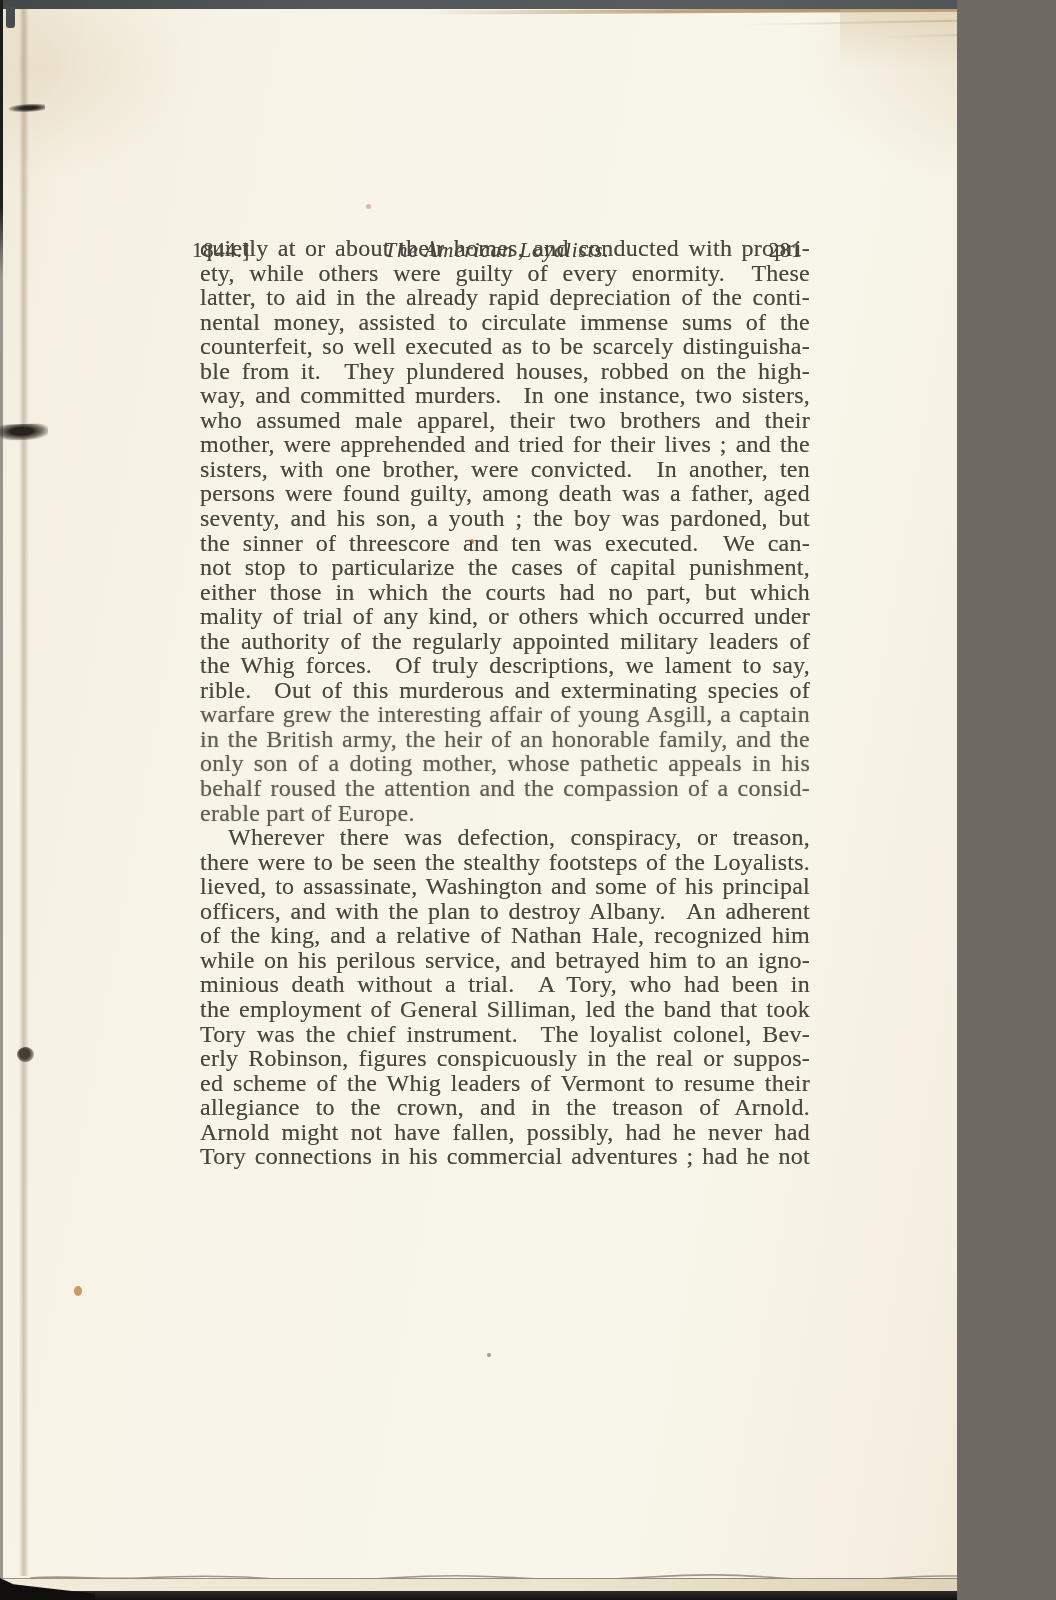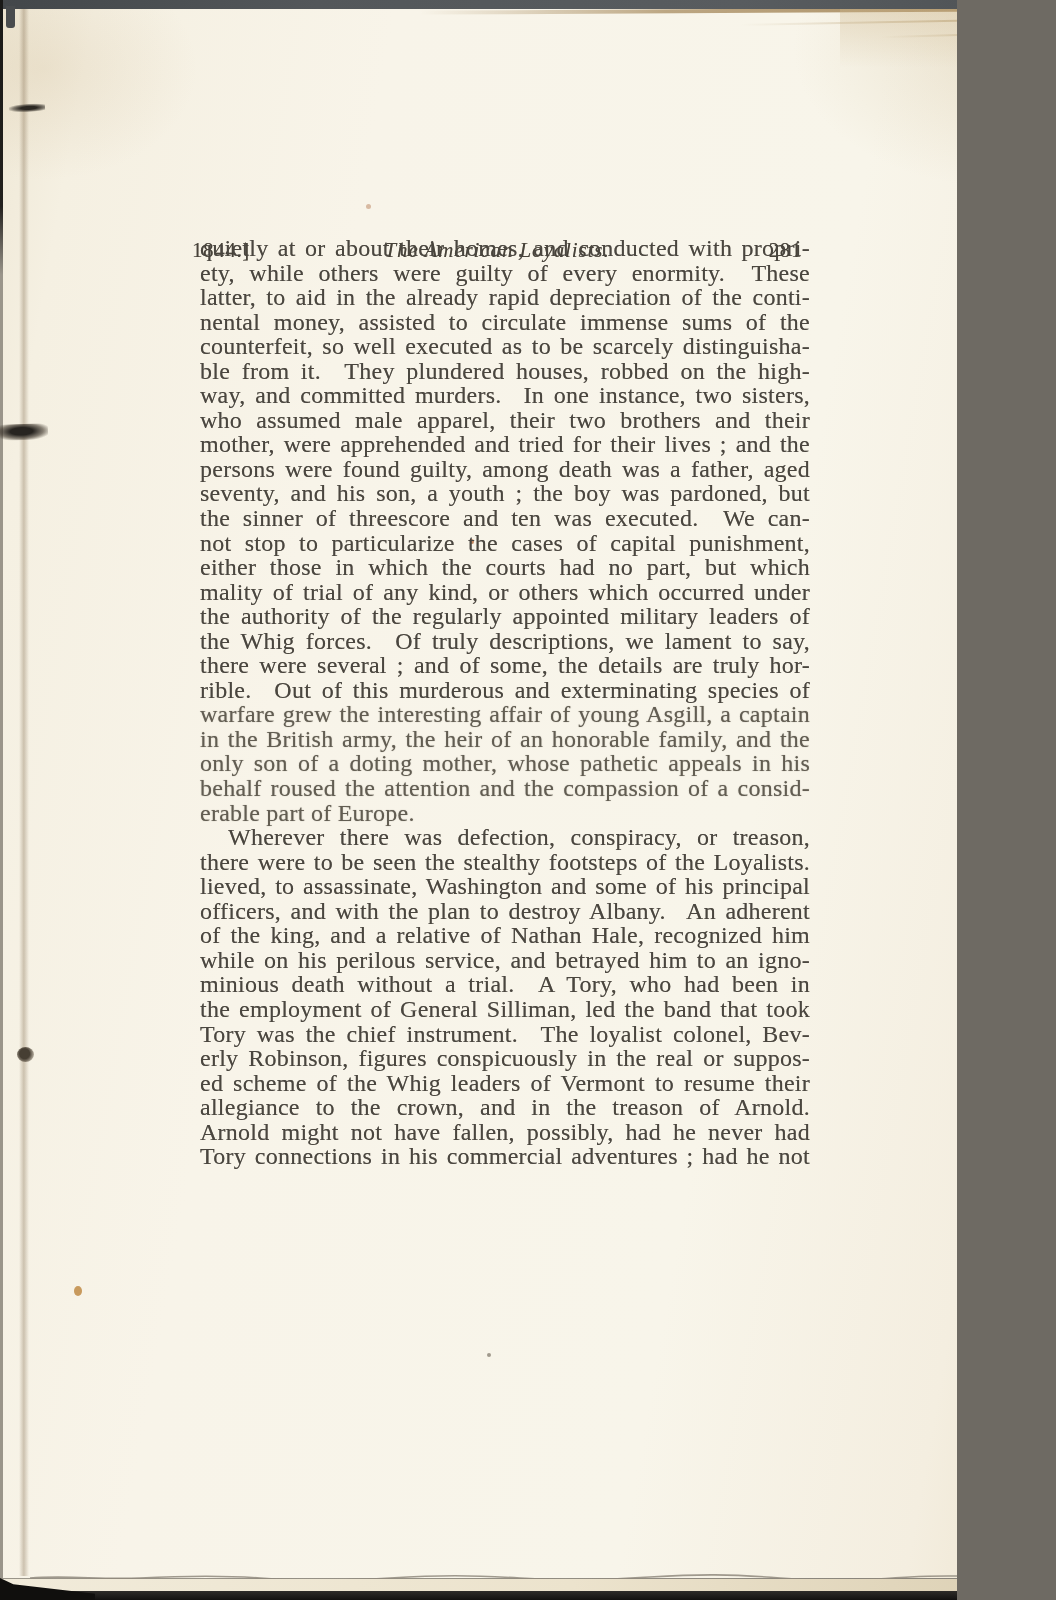--- a/index.html
+++ b/index.html
@@ -138,29 +138,29 @@
         <div class="para para-1">
           <div class="line">quietly at or about their homes, and conducted with propri-</div>
           <div class="line">ety, while others were guilty of every enormity.  These</div>
           <div class="line">latter, to aid in the already rapid depreciation of the conti-</div>
           <div class="line">nental money, assisted to circulate immense sums of the</div>
           <div class="line">counterfeit, so well executed as to be scarcely distinguisha-</div>
           <div class="line">ble from it.  They plundered houses, robbed on the high-</div>
           <div class="line">way, and committed murders.  In one instance, two sisters,</div>
           <div class="line">who assumed male apparel, their two brothers and their</div>
           <div class="line">mother, were apprehended and tried for their lives ; and the</div>
+          <div class="line">sisters, with one brother, were convicted.  In another, ten</div>
           <div class="line">persons were found guilty, among death was a father, aged</div>
           <div class="line">seventy, and his son, a youth ; the boy was pardoned, but</div>
           <div class="line">the sinner of threescore and ten was executed.  We can-</div>
           <div class="line">not stop to particularize the cases of capital punishment,</div>
           <div class="line">either those in which the courts had no part, but which</div>
           <div class="line">mality of trial of any kind, or others which occurred under</div>
           <div class="line">the authority of the regularly appointed military leaders of</div>
           <div class="line">the Whig forces.  Of truly descriptions, we lament to say,</div>
-          <div class="line">there were several ; and of some, the details are truly hor-</div>
           <div class="line">rible.  Out of this murderous and exterminating species of</div>
           <div class="line">warfare grew the interesting affair of young Asgill, a captain</div>
           <div class="line">in the British army, the heir of an honorable family, and the</div>
           <div class="line">only son of a doting mother, whose pathetic appeals in his</div>
           <div class="line">behalf roused the attention and the compassion of a consid-</div>
           <div class="line last">erable part of Europe.</div>
         </div>
         <div class="para para-2">
           <div class="line indent">Wherever there was defection, conspiracy, or treason,</div>
           <div class="line">there were to be seen the stealthy footsteps of the Loyalists.</div>

